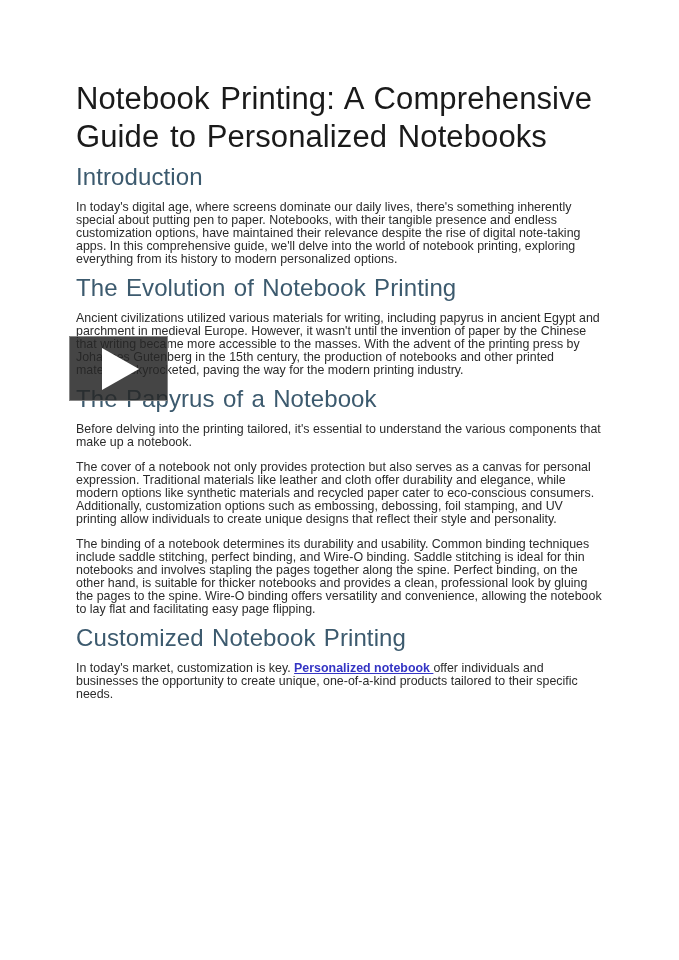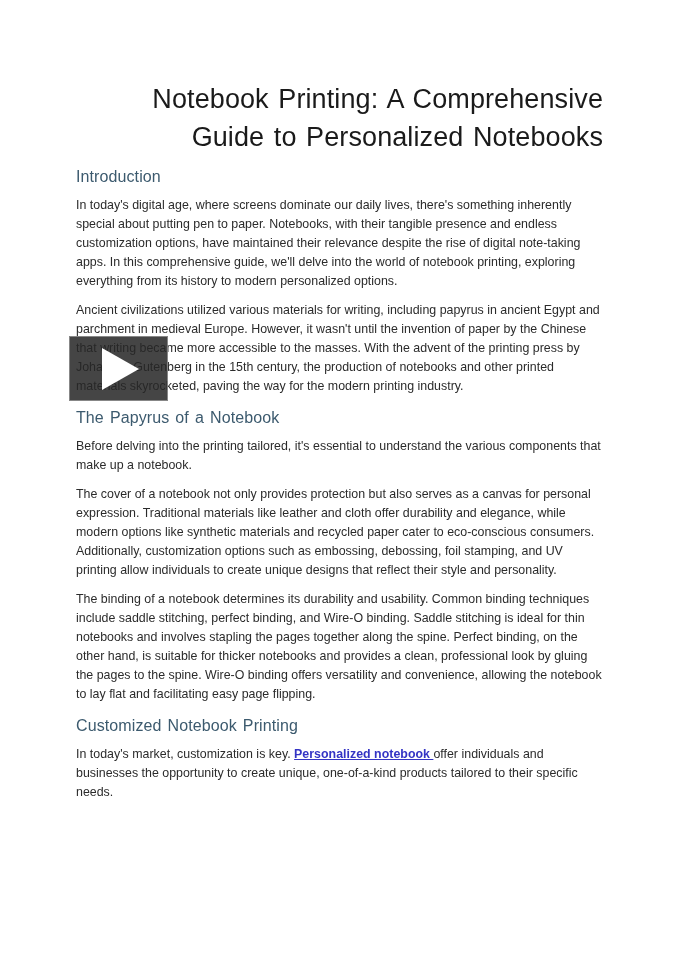--- a/index.html
+++ b/index.html
@@ -20,52 +20,52 @@
     background: #ffffff;
     overflow: hidden;
   }
   .content {
     position: absolute;
     left: 76px;
     top: 80px;
     width: 527px;
   }
   .doc-title {
-    font-size: 27px;
+    font-size: 31px;
     line-height: 38px;
     font-weight: 400;
     color: #1a1a1a;
-    text-align: right;
+    text-align: left;
     margin: 0 0 4px 0;
     letter-spacing: 0.1px;
     word-spacing: 2px;
   }
   h2.section-heading {
-    font-size: 16px;
+    font-size: 24px;
     line-height: 24px;
     font-weight: 400;
     color: #3c5a6e;
     margin: 9px 0 7px 0;
     letter-spacing: 0.1px;
     word-spacing: 1.5px;
   }
   h3.sub-heading {
     font-size: 16.5px;
     line-height: 22px;
     font-weight: 400;
     color: #6b8a9e;
     margin: 12px 0 6px 0;
     letter-spacing: 0.1px;
     word-spacing: 1px;
   }
   p.body-text {
     font-size: 12.4px;
-    line-height: 19px;
+    line-height: 13px;
     color: #2b2b2b;
-    margin: 0 0 10px 0;
+    margin: 12px 0 10px 0;
     text-align: left;
     letter-spacing: 0.01px;
   }
   a.inline-link {
     color: #3434c4;
     font-weight: bold;
     text-decoration: underline;
     text-align: center;
   }
   
@@ -97,20 +97,21 @@
 
 <div class="page">
 
   <div class="content">
 
     <h1 class="doc-title" id="doc-title">Notebook Printing: A Comprehensive Guide to Personalized Notebooks</h1>
 
     <h2 class="section-heading">Introduction</h2>
     <p class="body-text">In today's digital age, where screens dominate our daily lives, there's something inherently special about putting pen to paper. Notebooks, with their tangible presence and endless customization options, have maintained their relevance despite the rise of digital note-taking apps. In this comprehensive guide, we'll delve into the world of notebook printing, exploring everything from its history to modern personalized options.</p>
 
+    <h2 class="section-heading">The Evolution of Notebook Printing</h2>
 
     <p class="body-text">Ancient civilizations utilized various materials for writing, including papyrus in ancient Egypt and parchment in medieval Europe. However, it wasn't until the invention of paper by the Chinese that writing became more accessible to the masses. With the advent of the printing press by Johannes Gutenberg in the 15th century, the production of notebooks and other printed materials skyrocketed, paving the way for the modern printing industry.</p>
 
     <h2 class="section-heading">The Papyrus of a Notebook</h2>
     <p class="body-text">Before delving into the printing tailored, it's essential to understand the various components that make up a notebook.</p>
 
     <p class="body-text">The cover of a notebook not only provides protection but also serves as a canvas for personal expression. Traditional materials like leather and cloth offer durability and elegance, while modern options like synthetic materials and recycled paper cater to eco-conscious consumers. Additionally, customization options such as embossing, debossing, foil stamping, and UV printing allow individuals to create unique designs that reflect their style and personality.</p>
 
     <p class="body-text">The binding of a notebook determines its durability and usability. Common binding techniques include saddle stitching, perfect binding, and Wire-O binding. Saddle stitching is ideal for thin notebooks and involves stapling the pages together along the spine. Perfect binding, on the other hand, is suitable for thicker notebooks and provides a clean, professional look by gluing the pages to the spine. Wire-O binding offers versatility and convenience, allowing the notebook to lay flat and facilitating easy page flipping.</p>
 

